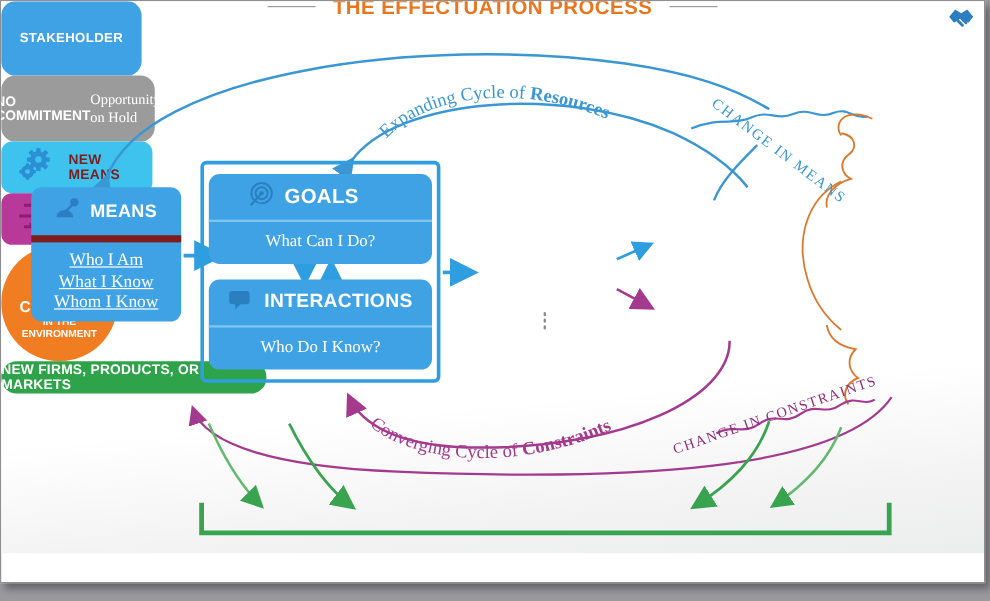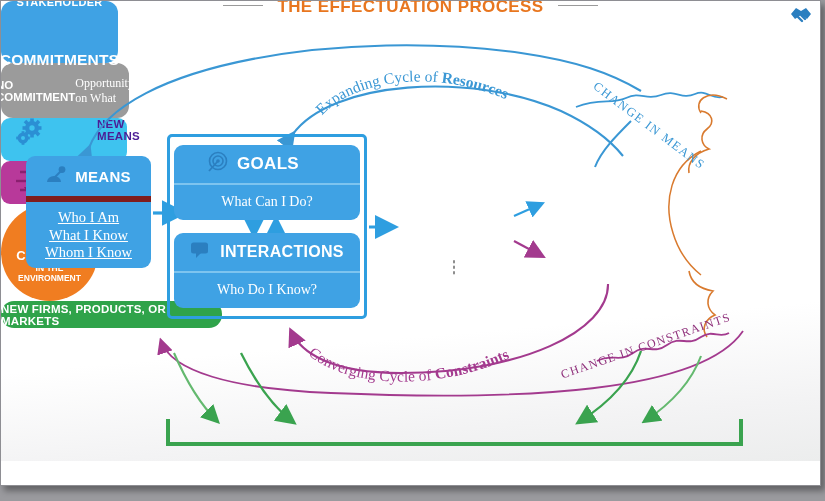--- a/index.html
+++ b/index.html
@@ -57,21 +57,21 @@
   #stake .l2{font-size:15.5px;font-weight:bold;letter-spacing:.2px;margin-top:-1px;}
 
   
   #nocommit{left:389px;top:277px;width:128px;height:55px;background:#9b9b9b;border-radius:12px;
     display:flex;align-items:center;justify-content:center;color:#fff;}
   #nocommit .l1{font-size:11.5px;font-weight:bold;}
   #nocommit .l2{font-size:12px;font-family:"Liberation Serif",serif;margin-top:1px;}
 
   
   #newmeans{left:544px;top:178px;width:126px;height:43px;background:#3ec3ef;border-radius:9px;
-    display:flex;align-items:flex-start;color:#4c1d95;gap:40px;}
+    display:flex;align-items:center;color:#7f1d1d;}
   #newgoals{left:545px;top:238px;width:125px;height:43px;background:#b8399a;border-radius:9px;
     display:flex;align-items:center;color:#fff;}
   .nlabel{font-size:11.5px;font-weight:bold;letter-spacing:.3px;}
 
   
   #changes{left:686px;top:172px;width:97px;height:97px;border-radius:50%;background:#f07d21;
     display:flex;flex-direction:column;align-items:center;justify-content:center;color:#fff;text-align:center;}
   #changes .q{width:22px;height:22px;border-radius:5px;background:#e24a18;color:#ffd9c2;
     display:flex;align-items:center;justify-content:center;font-weight:bold;font-size:14px;margin-bottom:3px;}
   #changes .c1{font-size:13px;font-weight:bold;letter-spacing:.2px;}
@@ -230,26 +230,25 @@
     </div>
 
     <div id="stake">
       <span style="position:absolute;right:6px;top:4px;">
         <svg width="26" height="22" viewBox="0 0 26 22" style="position:static;width:26px;height:22px;">
           <path d="M3,9 L8,3 L13,6 L18,3 L23,9 L19,14 L13,10 L7,14 Z" fill="#2b7fc0"></path>
           <path d="M10,12 L14,16 M13,10 L17,14" stroke="#2b7fc0" stroke-width="2.4" stroke-linecap="round"></path>
         </svg>
       </span>
       <div class="l1">STAKEHOLDER</div>
-      <div class="l2">COMMITMENTS</div>
     </div>
 
     <div id="nocommit">
       <div class="l1">NO COMMITMENT</div>
-      <div class="l2">Opportunity on What</div>
+      <div class="l2">Opportunity on Hold</div>
     </div>
 
     <div id="newmeans">
       <span style="margin-left:14px;">
         <svg width="30" height="28" viewBox="0 0 30 28" style="position:static;width:30px;height:28px;">
           <g fill="#2b8fd4">
             <circle cx="17" cy="10" r="7"></circle>
             <circle cx="17" cy="10" r="2.7" fill="#3ec3ef"></circle>
             <rect x="15.2" y="0.5" width="3.6" height="4"></rect>
               <rect x="15.2" y="15.5" width="3.6" height="4"></rect>

